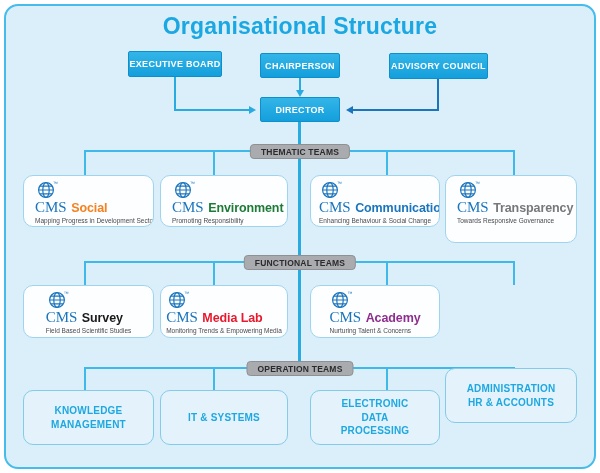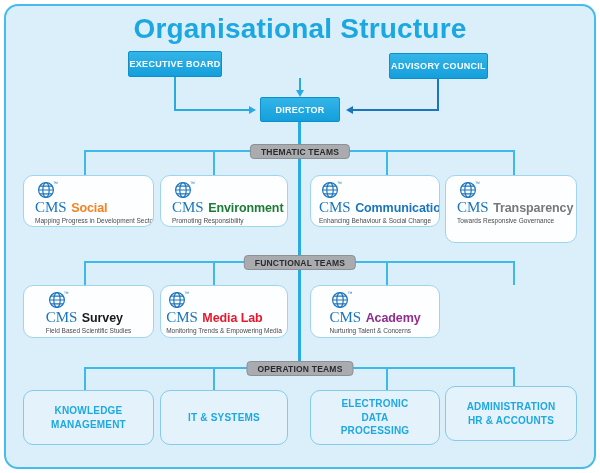--- a/index.html
+++ b/index.html
@@ -1,21 +1,21 @@
 <!DOCTYPE html>
 <html><head>
 <meta charset="utf-8">
 <style>
   * { margin:0; padding:0; box-sizing:border-box; }
   body { background:#ffffff; font-family:"Liberation Sans", sans-serif; }
   #stage { position:relative; width:600px; height:473px; background:#ffffff; overflow:hidden; }
   #frame { position:absolute; left:4px; top:4px; width:592px; height:465px;
            background:#DAEFF9; border:2px solid #45BCEB; border-radius:14px; }
   .title { position:absolute; left:0; top:13px; width:600px; text-align:center;
-           font-size:28px; font-weight:bold; color:#1BA7E2; letter-spacing:0.2px; }
+           font-size:23px; font-weight:bold; color:#1BA7E2; letter-spacing:0.2px; }
   .topbox { position:absolute; display:flex; align-items:center; justify-content:center;
             background:linear-gradient(#33B5E8,#149FDC); border:1px solid #0E8ECB;
             border-radius:2px; color:#ffffff; font-weight:bold; font-size:9px;
             letter-spacing:0.3px; text-align:center; }
   .line { position:absolute; background:#3FB9EA; }
   .trunk { position:absolute; background:#29ABE2; }
   .darkline { position:absolute; background:#1B75BC; }
   .arr { position:absolute; width:0; height:0; }
   .arr-down  { border-left:4px solid transparent; border-right:4px solid transparent; border-top:7px solid #29ABE2; }
   .arr-right { border-top:4px solid transparent; border-bottom:4px solid transparent; border-left:7px solid #29ABE2; }
@@ -44,20 +44,23 @@
 <body>
 
 <div id="stage">
   <div id="frame"></div>
 
   <div class="title">Organisational Structure</div>
 
   <div class="topbox" style="left:128px; top:51px; width:94px; height:26px;">
     <span>EXECUTIVE BOARD</span>
   </div>
+  <div class="topbox" style="left:260px; top:53px; width:80px; height:25px;">
+    <span>CHAIRPERSON</span>
+  </div>
   <div class="topbox" style="left:389px; top:53px; width:99px; height:26px;">
     <span>ADVISORY COUNCIL</span>
   </div>
   <div class="topbox" style="left:260px; top:97px; width:80px; height:25px;">
     <span>DIRECTOR</span>
   </div>
 
   <div class="trunk" style="left:299px; top:78px; width:2px; height:13px;"></div>
   <div class="arr arr-down" style="left:296px; top:90px;"></div>
   <div class="trunk" style="left:174px; top:77px; width:2px; height:34px;"></div>
@@ -257,17 +260,17 @@
 MANAGEMENT</span>
   </div>
   <div class="opbox" style="left:160px; top:390px; width:128px; height:55px;">
     <span>IT &amp; SYSTEMS</span>
   </div>
   <div class="opbox" style="left:310px; top:390px; width:130px; height:55px;">
     <span>ELECTRONIC
 DATA
 PROCESSING</span>
   </div>
-  <div class="opbox" style="left:445px; top:386px; width:132px; height:55px;">
+  <div class="opbox" style="left:445px; top:368px; width:132px; height:55px;">
     <span>ADMINISTRATION
 HR &amp; ACCOUNTS</span>
   </div>
 </div>
 
 </body></html>

